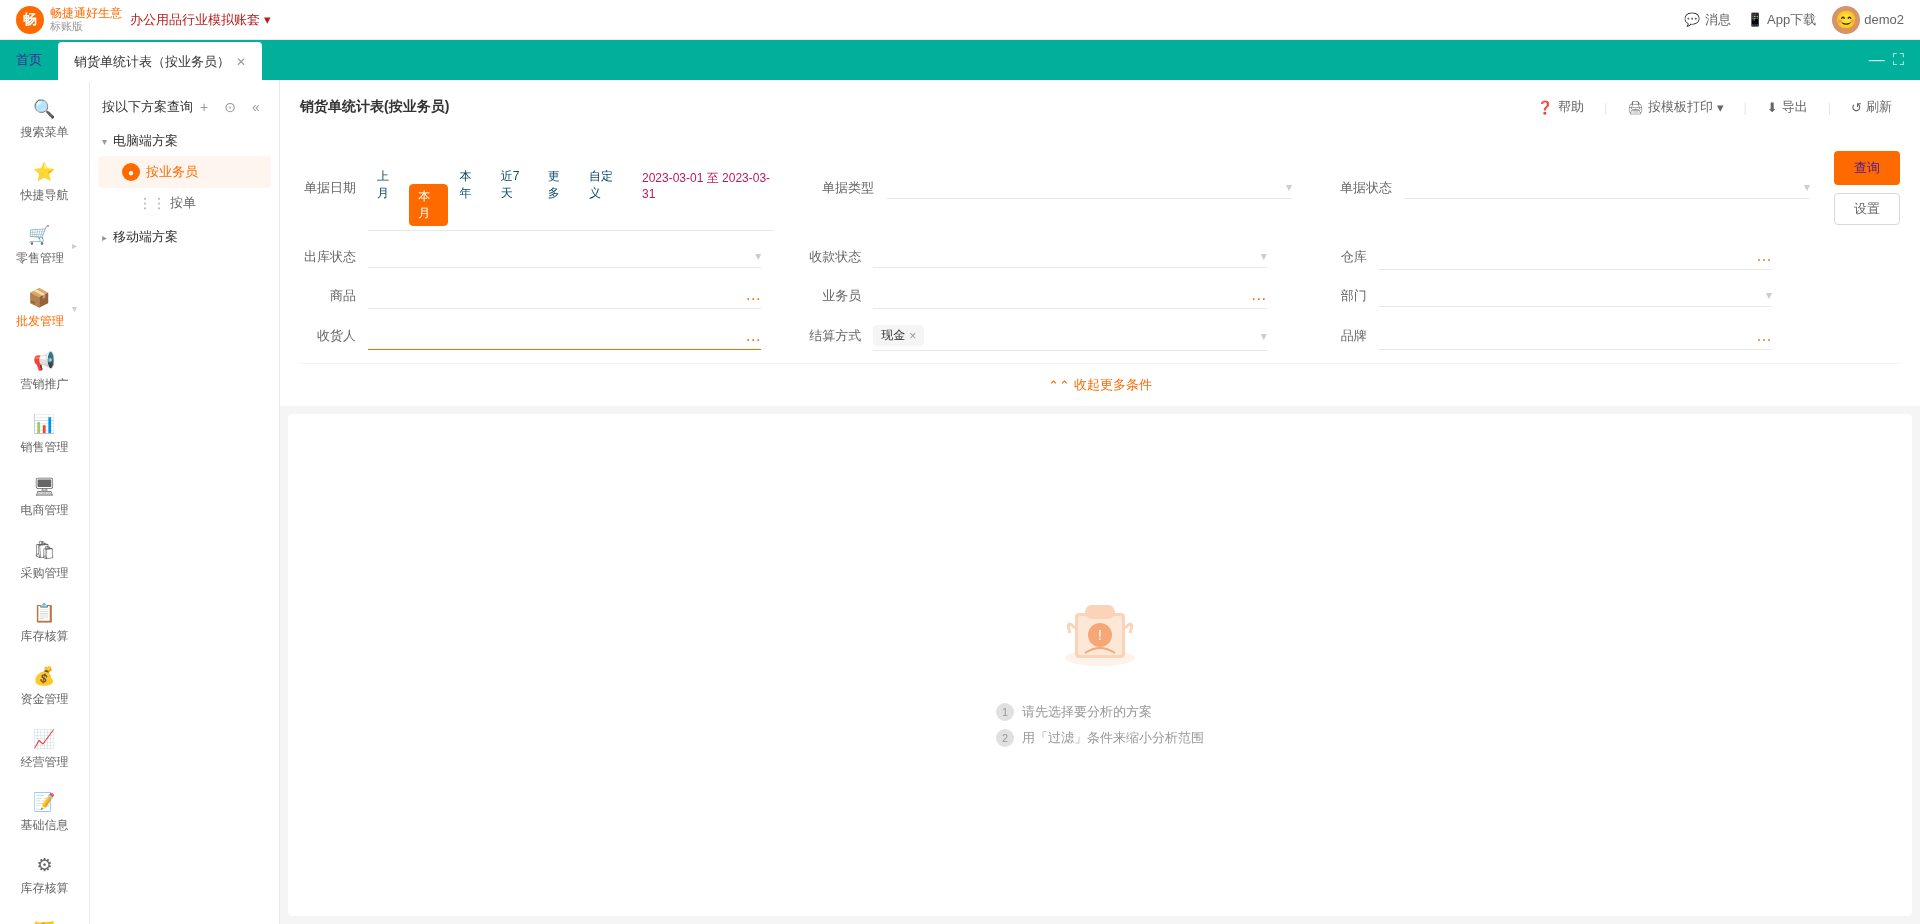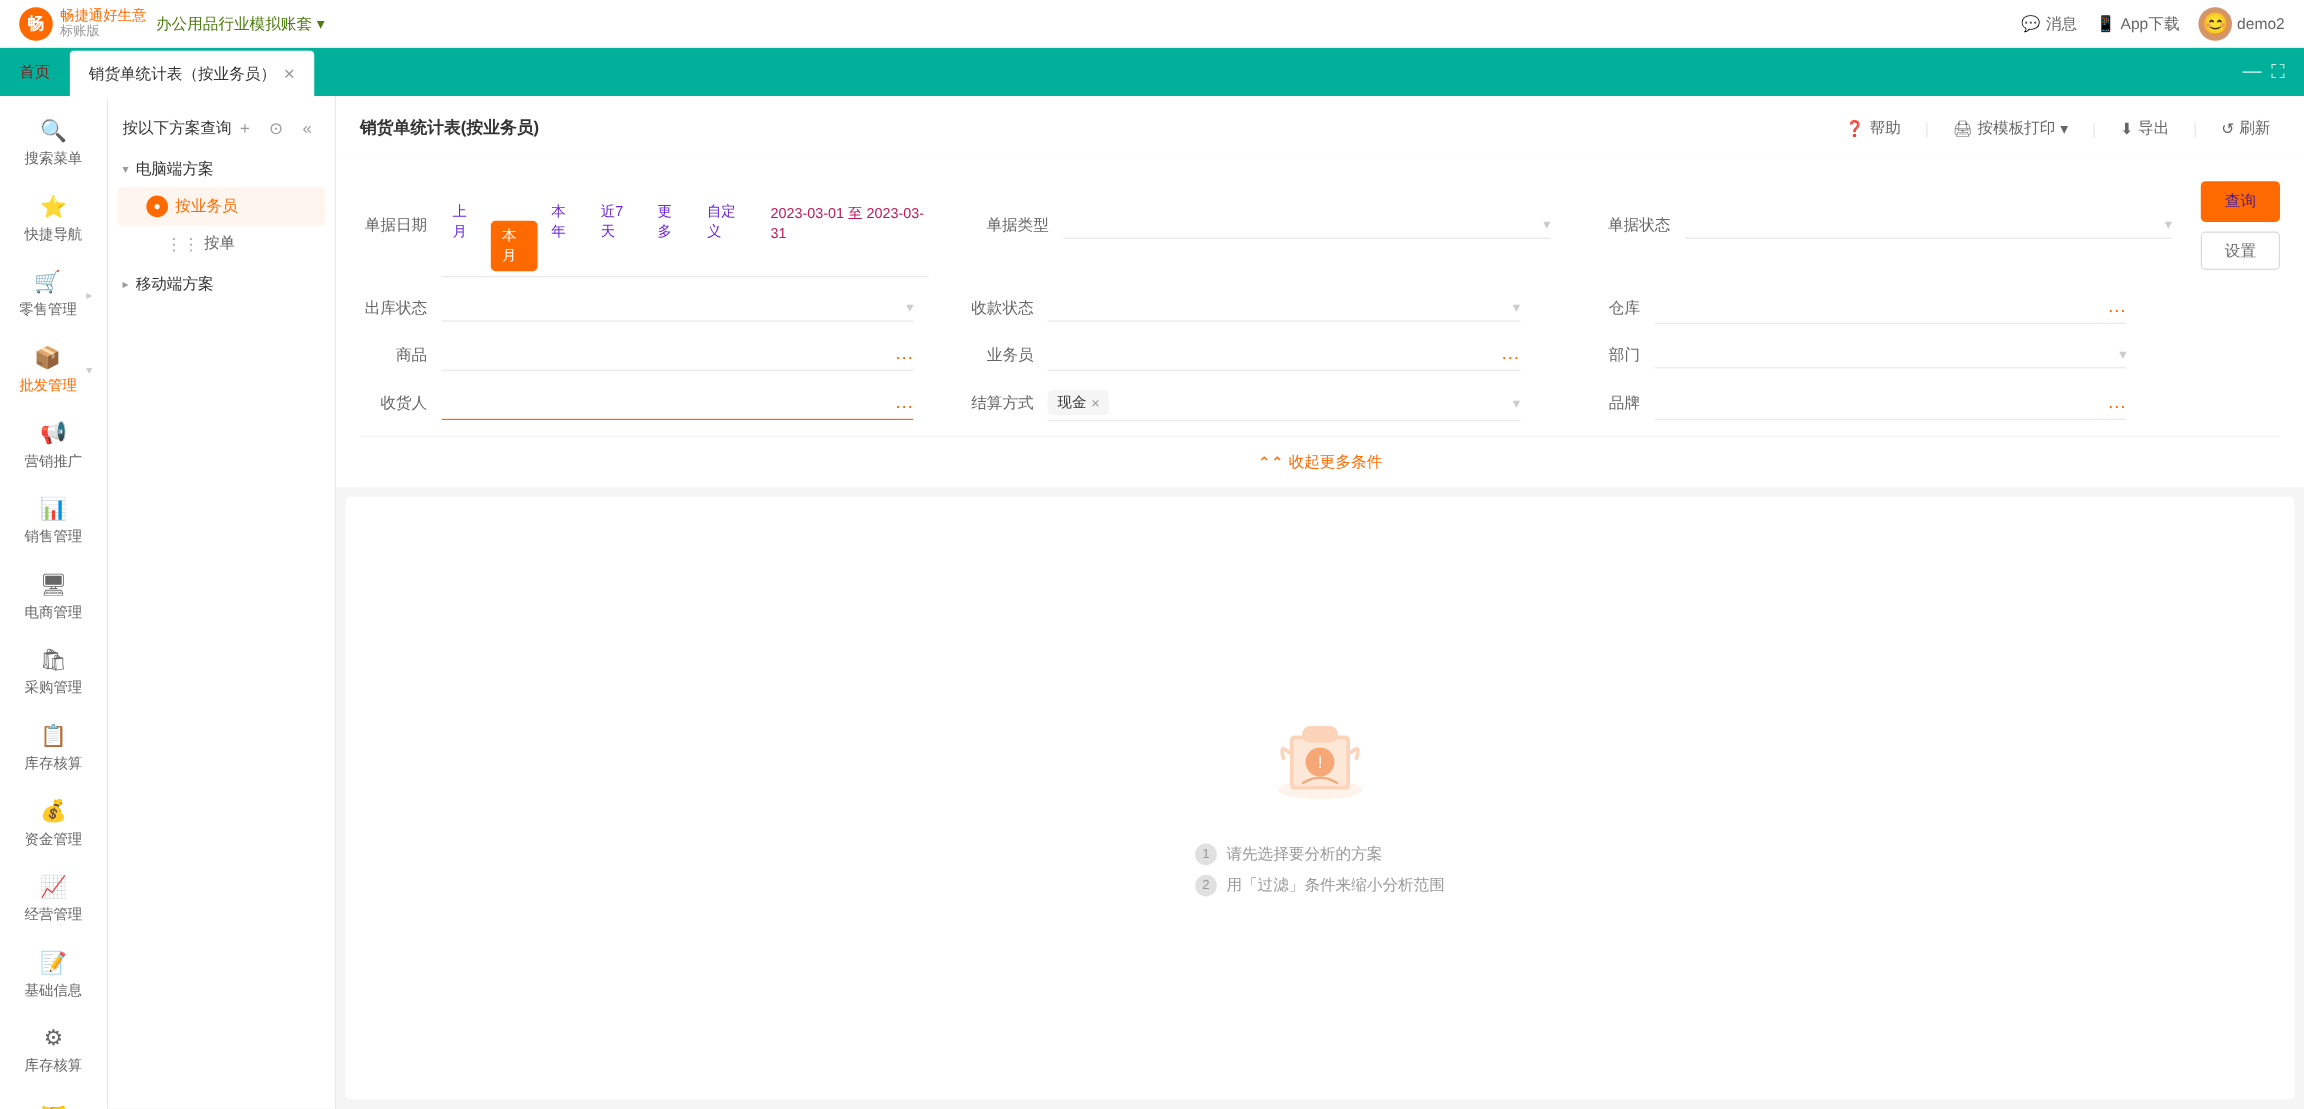--- a/index.html
+++ b/index.html
@@ -4,30 +4,30 @@
   <style>
     * { box-sizing: border-box; margin: 0; padding: 0; }
     body { font-family: -apple-system, BlinkMacSystemFont, 'PingFang SC', 'Microsoft YaHei', sans-serif; font-size: 13px; background: #f5f5f5; color: #333; display: flex; flex-direction: column; height: 100vh; overflow: hidden; }
 
     
     .top-header { height: 40px; background: #fff; display: flex; align-items: center; justify-content: space-between; padding: 0 16px; border-bottom: 1px solid #e8e8e8; flex-shrink: 0; }
     .top-header-left { display: flex; align-items: center; gap: 8px; }
     .logo-area { display: flex; align-items: center; gap: 6px; }
     .logo-icon { width: 28px; height: 28px; background: #ff6a00; border-radius: 50%; display: flex; align-items: center; justify-content: center; color: #fff; font-size: 14px; font-weight: bold; }
     .logo-text { font-size: 12px; color: #ff6a00; line-height: 1.2; }
-    .workspace-selector { display: flex; align-items: center; gap: 4px; color: #4d7c0f; font-size: 13px; cursor: pointer; }
+    .workspace-selector { display: flex; align-items: center; gap: 4px; color: #b91c1c; font-size: 13px; cursor: pointer; }
     .top-header-right { display: flex; align-items: center; gap: 16px; }
     .header-action { display: flex; align-items: center; gap: 4px; color: #666; font-size: 13px; cursor: pointer; }
     .avatar { width: 28px; height: 28px; border-radius: 50%; background: #d4956a; display: flex; align-items: center; justify-content: center; color: #fff; font-size: 12px; overflow: hidden; }
 
     
     .tab-bar { height: 40px; background: #00b09b; display: flex; align-items: center; padding: 0 0; flex-shrink: 0; }
     .tab-item { height: 40px; display: flex; align-items: center; gap: 6px; padding: 0 16px; cursor: pointer; font-size: 13px; color: rgba(255,255,255,0.85); position: relative; }
     .tab-item.active { background: #fff; color: #333; border-radius: 4px 4px 0 0; margin-top: 4px; }
-    .tab-item.home { color: #7f1d1d; font-size: 13px; }
+    .tab-item.home { color: #4c1d95; font-size: 13px; }
     .tab-close { font-size: 12px; color: #999; cursor: pointer; display: flex; align-items: center; }
     .tab-bar-right { margin-left: auto; display: flex; align-items: center; gap: 8px; padding-right: 16px; }
     .tab-bar-icon { color: rgba(255,255,255,0.85); cursor: pointer; font-size: 16px; }
 
     
     .main-layout { display: flex; flex: 1; overflow: hidden; }
 
     
     .sidebar { width: 90px; background: #fff; border-right: 1px solid #e8e8e8; display: flex; flex-direction: column; align-items: center; padding-top: 8px; flex-shrink: 0; overflow-y: auto; }
     .sidebar-item { width: 100%; display: flex; flex-direction: column; align-items: center; padding: 10px 4px; cursor: pointer; color: #666; font-size: 12px; gap: 4px; }
@@ -66,21 +66,21 @@
     .filter-input-wrap.active { border-bottom-color: #ff6a00; }
     .filter-dropdown { flex: 1; display: flex; align-items: center; justify-content: space-between; border-bottom: 1px solid #e8e8e8; padding: 4px 0; cursor: pointer; min-width: 0; }
     .filter-dropdown-text { color: #333; font-size: 13px; }
     .filter-dropdown-icon { color: #ccc; font-size: 12px; }
     .filter-dots { color: #ff6a00; font-size: 16px; cursor: pointer; }
     .filter-tag { display: flex; align-items: center; gap: 4px; background: #f5f5f5; border-radius: 4px; padding: 2px 8px; font-size: 12px; color: #333; }
     .filter-tag-close { cursor: pointer; color: #999; font-size: 12px; }
 
     
     .date-filter { display: flex; align-items: center; gap: 2px; }
-    .date-btn { padding: 3px 8px; border-radius: 4px; font-size: 12px; cursor: pointer; color: #6d28d9; border: 1px solid transparent; }
+    .date-btn { padding: 3px 8px; border-radius: 4px; font-size: 12px; cursor: pointer; color: #0c4a6e; border: 1px solid transparent; }
     .date-btn.active { background: #ff6a00; color: #fff; border-color: #ff6a00; margin-top: 40px; }
     .date-range-text { font-size: 12px; color: #be185d; margin-left: 8px; }
 
     
     .query-btn { background: #ff6a00; color: #4c1d95; border: none; border-radius: 4px; padding: 8px 20px; font-size: 13px; cursor: pointer; white-space: nowrap; }
     .settings-btn { background: #fff; color: #666; border: 1px solid #d9d9d9; border-radius: 4px; padding: 6px 16px; font-size: 13px; cursor: pointer; white-space: nowrap; }
 
     
     .collapse-row { display: flex; justify-content: center; padding: 8px 0; background: #fff; border-top: 1px solid #f0f0f0; }
     .collapse-btn { display: flex; align-items: center; gap: 4px; color: #ff6a00; font-size: 13px; cursor: pointer; padding: 4px 12px; }

